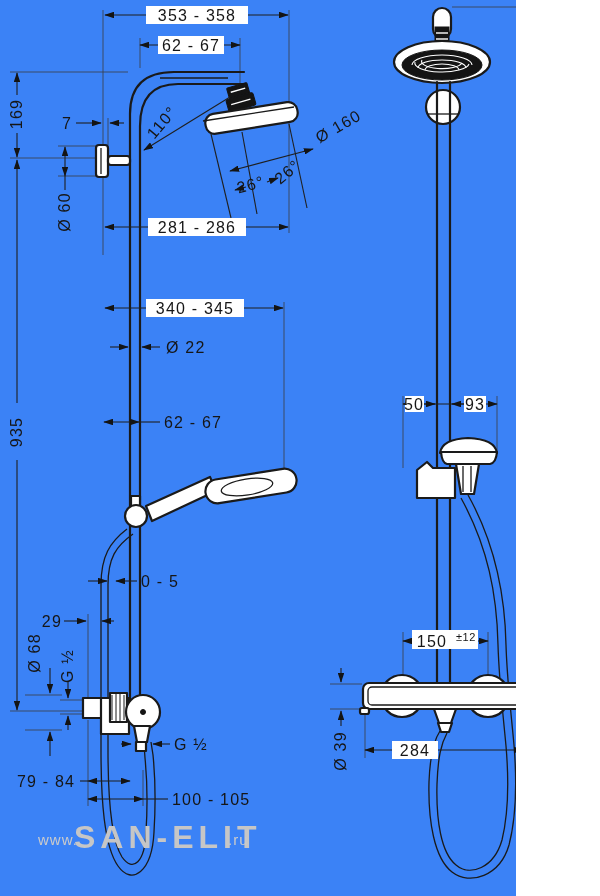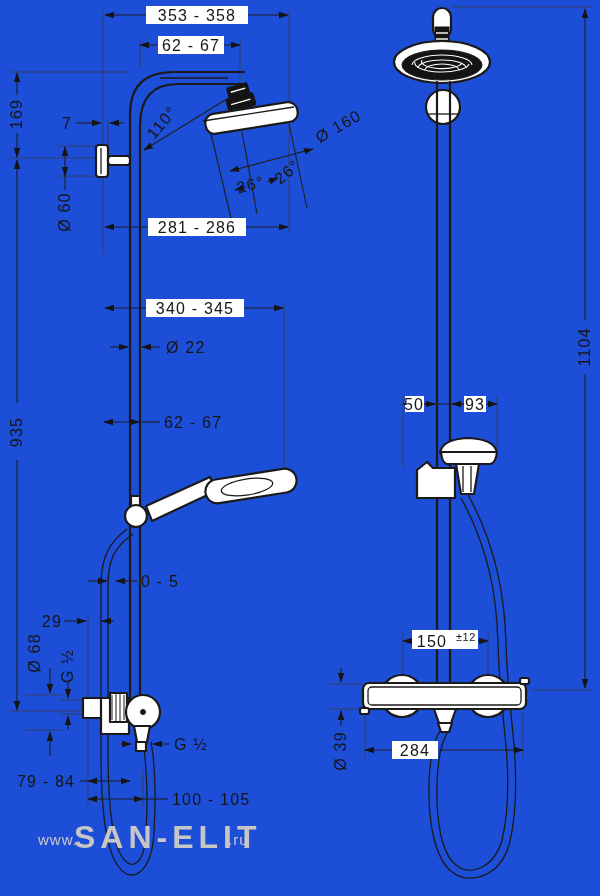--- a/index.html
+++ b/index.html
@@ -1,16 +1,16 @@
 <!DOCTYPE html>
 <html><head>
 <meta charset="utf-8">
 <style>
   html,body{margin:0;padding:0;background:#ffffff;}
-  .stage{position:relative;width:600px;height:896px;background:#1d4ed8;overflow:hidden;
+  .stage{position:relative;width:516px;height:896px;background:#3b82f6;overflow:hidden;
          font-family:"Liberation Sans",sans-serif;}
   svg{display:block;}
   .outline{fill:none;stroke:#1a1a1a;stroke-width:2.2;stroke-linejoin:round;stroke-linecap:round;}
   .outline-thin{fill:none;stroke:#1a1a1a;stroke-width:1.3;stroke-linejoin:round;}
   .dimline{fill:none;stroke:#1f1f1f;stroke-width:1.1;}
   .extline{fill:none;stroke:#3a3a3a;stroke-width:0.9;opacity:.85;}
   .dark{fill:#141414;stroke:#141414;}
   .slit{stroke:#ffffff;stroke-width:1.4;fill:none;}
   .hatch{stroke:#1a1a1a;stroke-width:1;fill:none;}
   .whitefill{fill:#ffffff;}

